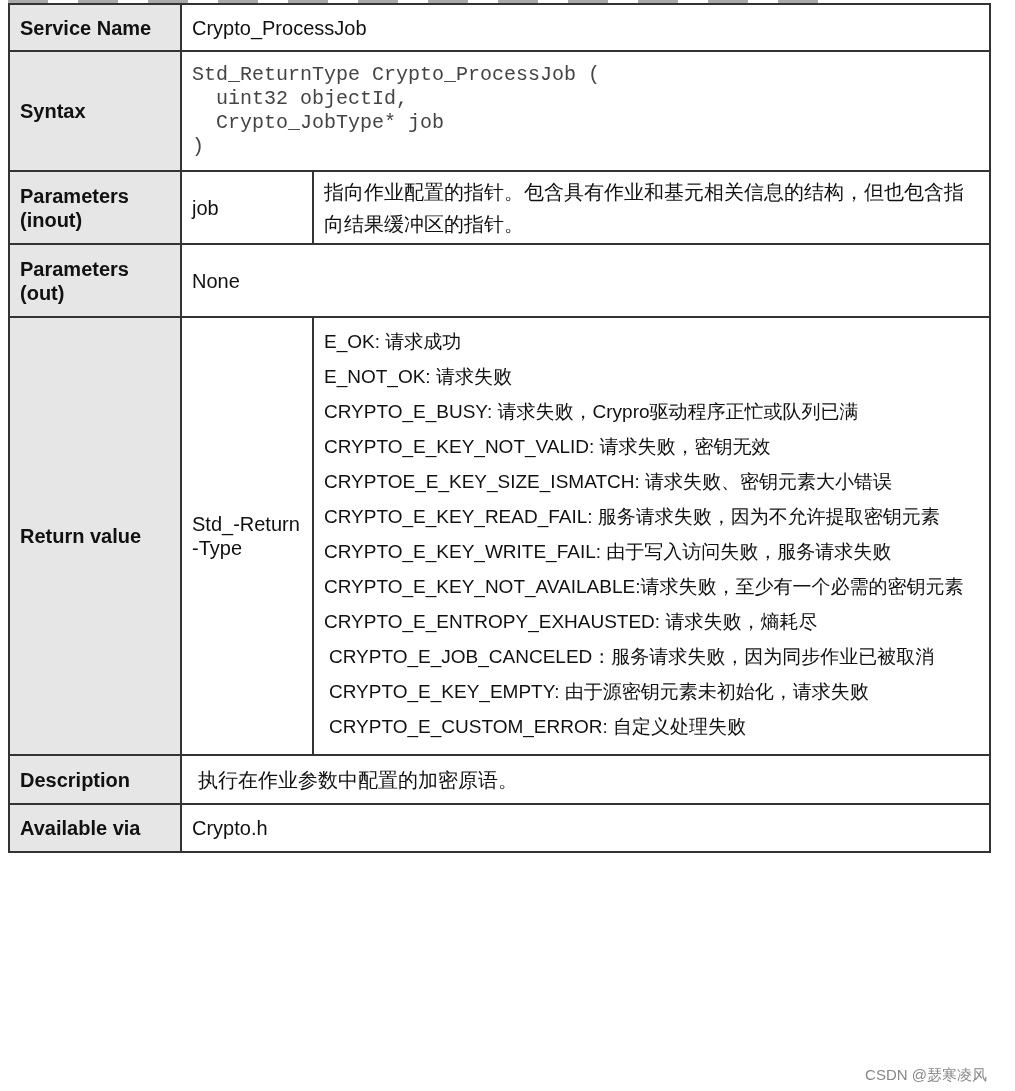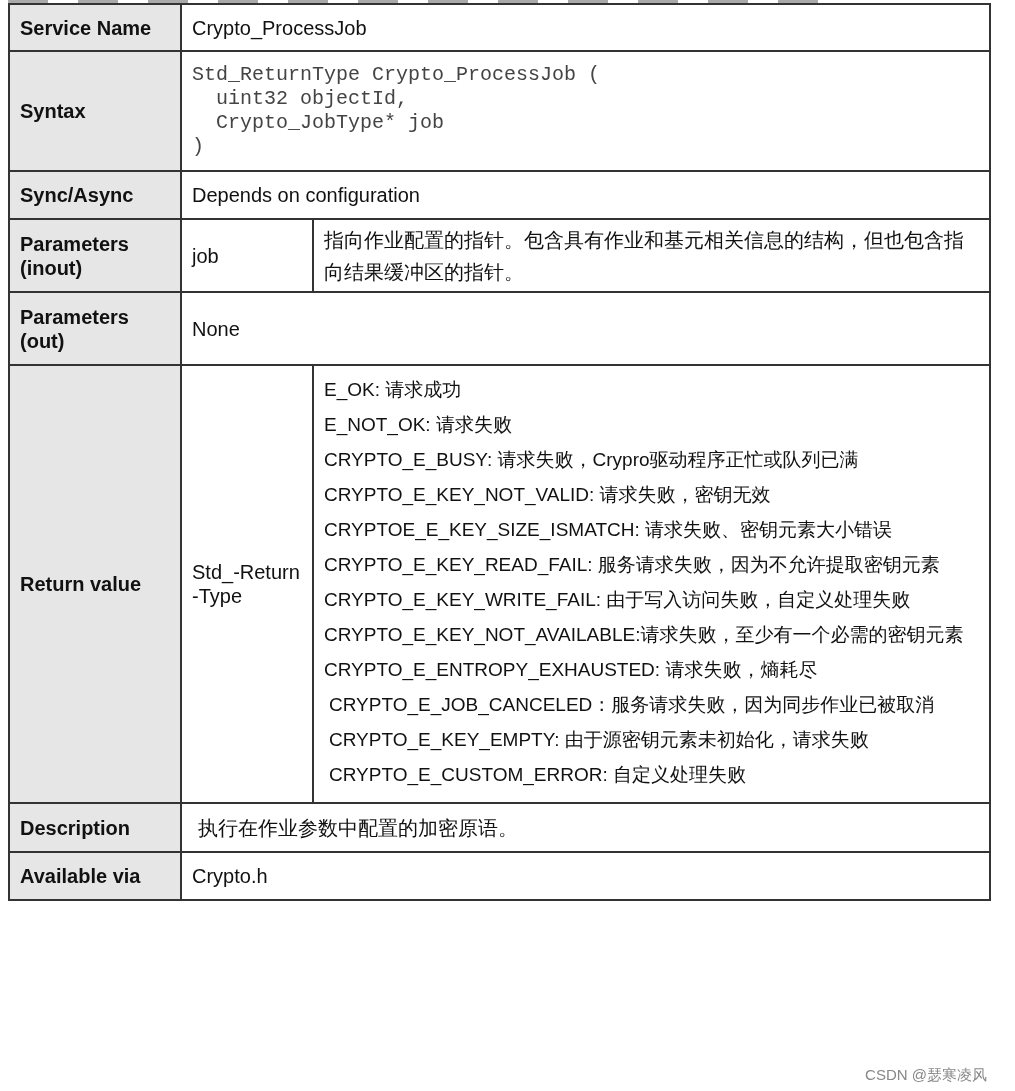--- a/index.html
+++ b/index.html
@@ -33,45 +33,41 @@
     </colgroup>
   <tbody>
       <tr style="height:47px">
     <td class="label">Service Name</td>
     <td colspan="2">Crypto_ProcessJob</td>
   </tr>
   <tr style="height:120px">
     <td class="label">Syntax</td>
     <td colspan="2" class="mono"><div>Std_ReturnType Crypto_ProcessJob (</div><div>  uint32 objectId,</div><div>  Crypto_JobType* job</div><div>)</div></td>
   </tr>
-  <tr style="height:48px">
-    <td class="label">Sync/Async</td>
-    <td colspan="2">Depends on configuration</td>
-  </tr>
   <tr style="height:73px">
     <td class="label">Parameters (inout)</td>
     <td>job</td>
     <td class="cn" style="line-height:32px">指向作业配置的指针。包含具有作业和基元相关信息的结构，但也包含指向结果缓冲区的指针。</td>
   </tr>
   <tr style="height:73px">
     <td class="label">Parameters (out)</td>
     <td colspan="2">None</td>
   </tr>
   <tr style="height:426px">
     <td class="label">Return value</td>
     <td style="word-break:break-all;width:100px">Std_-Return-Type</td>
     <td style="vertical-align:top;padding-left:10px">
       <div class="rv-list">
         <div class="rv-item">E_OK: 请求成功</div>
         <div class="rv-item">E_NOT_OK: 请求失败</div>
         <div class="rv-item">CRYPTO_E_BUSY: 请求失败，Crypro驱动程序正忙或队列已满</div>
         <div class="rv-item">CRYPTO_E_KEY_NOT_VALID: 请求失败，密钥无效</div>
         <div class="rv-item">CRYPTOE_E_KEY_SIZE_ISMATCH: 请求失败、密钥元素大小错误</div>
         <div class="rv-item">CRYPTO_E_KEY_READ_FAIL: 服务请求失败，因为不允许提取密钥元素</div>
-        <div class="rv-item">CRYPTO_E_KEY_WRITE_FAIL: 由于写入访问失败，自定义处理失败</div>
+        <div class="rv-item">CRYPTO_E_KEY_WRITE_FAIL: 由于写入访问失败，服务请求失败</div>
         <div class="rv-item">CRYPTO_E_KEY_NOT_AVAILABLE:请求失败，至少有一个必需的密钥元素</div>
         <div class="rv-item">CRYPTO_E_ENTROPY_EXHAUSTED: 请求失败，熵耗尽</div>
         <div class="rv-item indent">CRYPTO_E_JOB_CANCELED：服务请求失败，因为同步作业已被取消</div>
         <div class="rv-item indent">CRYPTO_E_KEY_EMPTY: 由于源密钥元素未初始化，请求失败</div>
         <div class="rv-item indent">CRYPTO_E_CUSTOM_ERROR: 自定义处理失败</div>
       </div>
     </td>
   </tr>
   <tr style="height:49px">
     <td class="label">Description</td>

